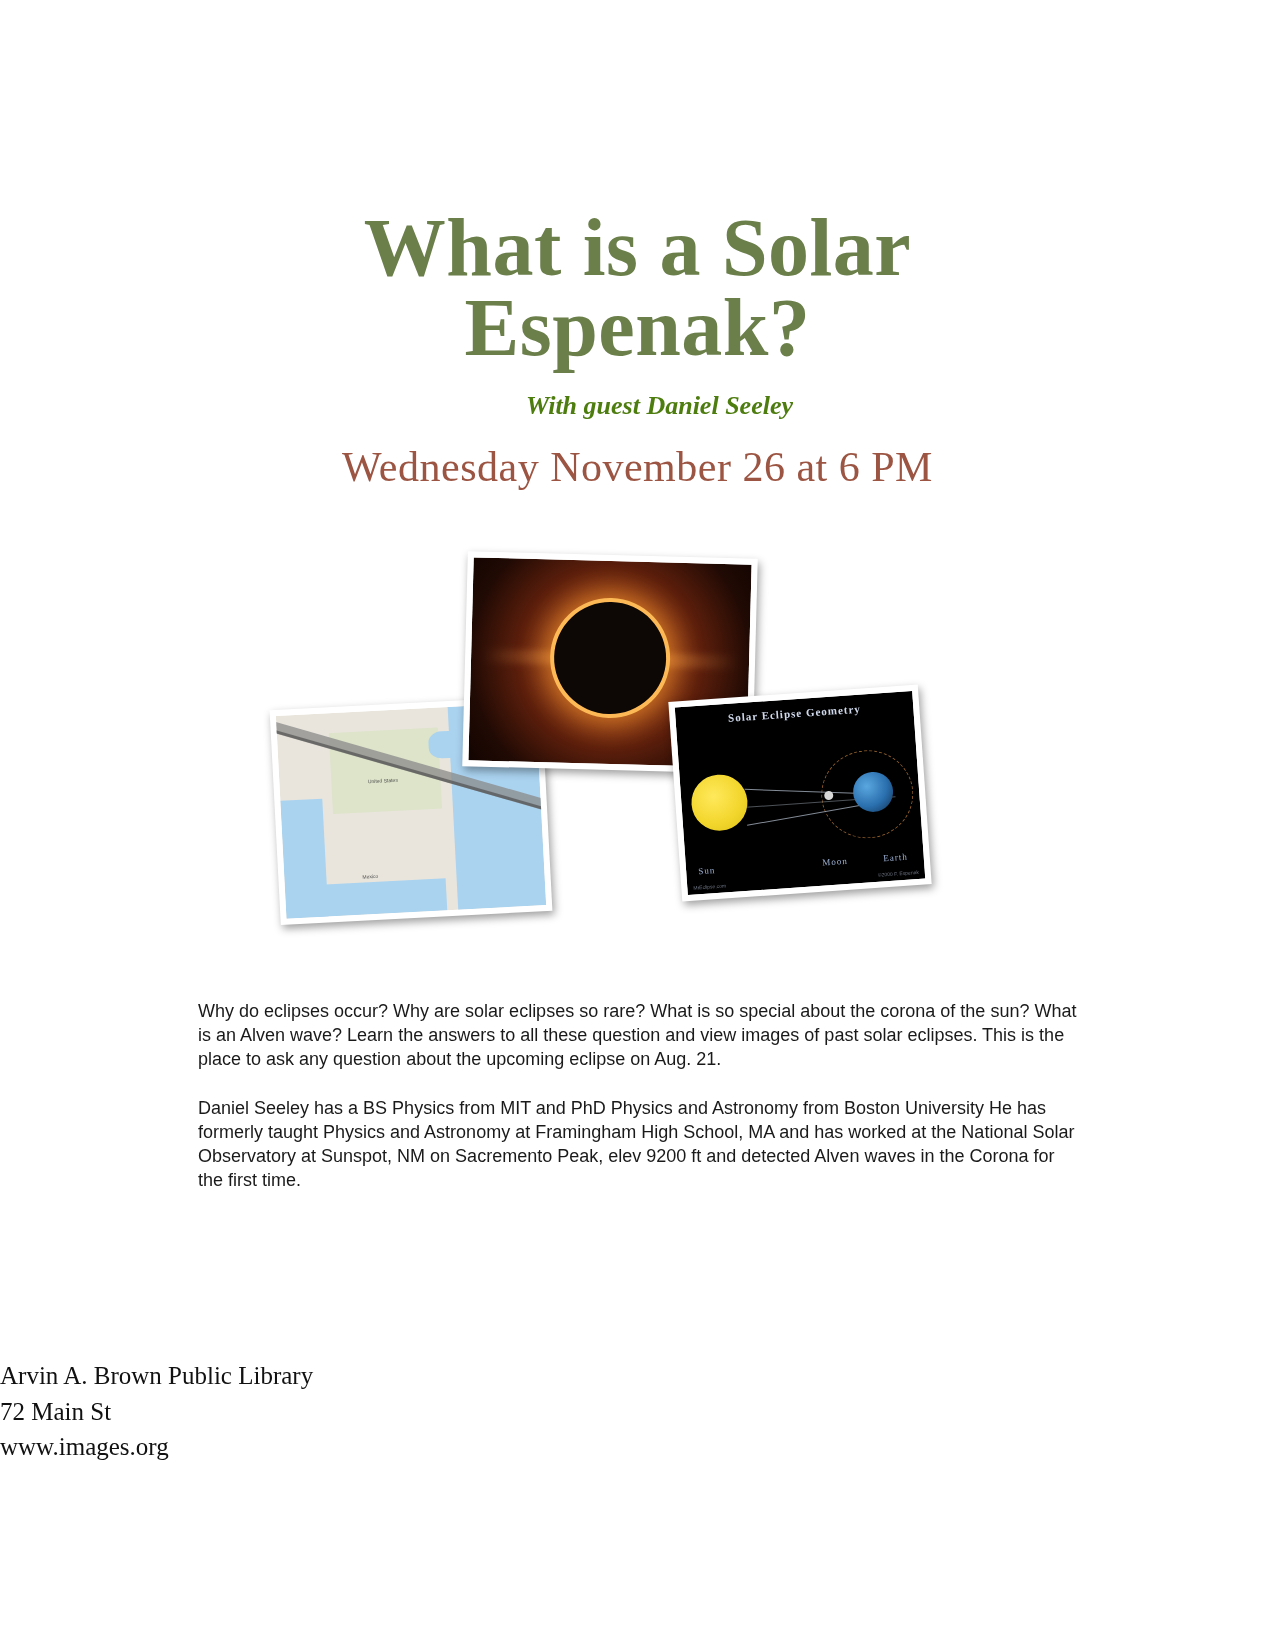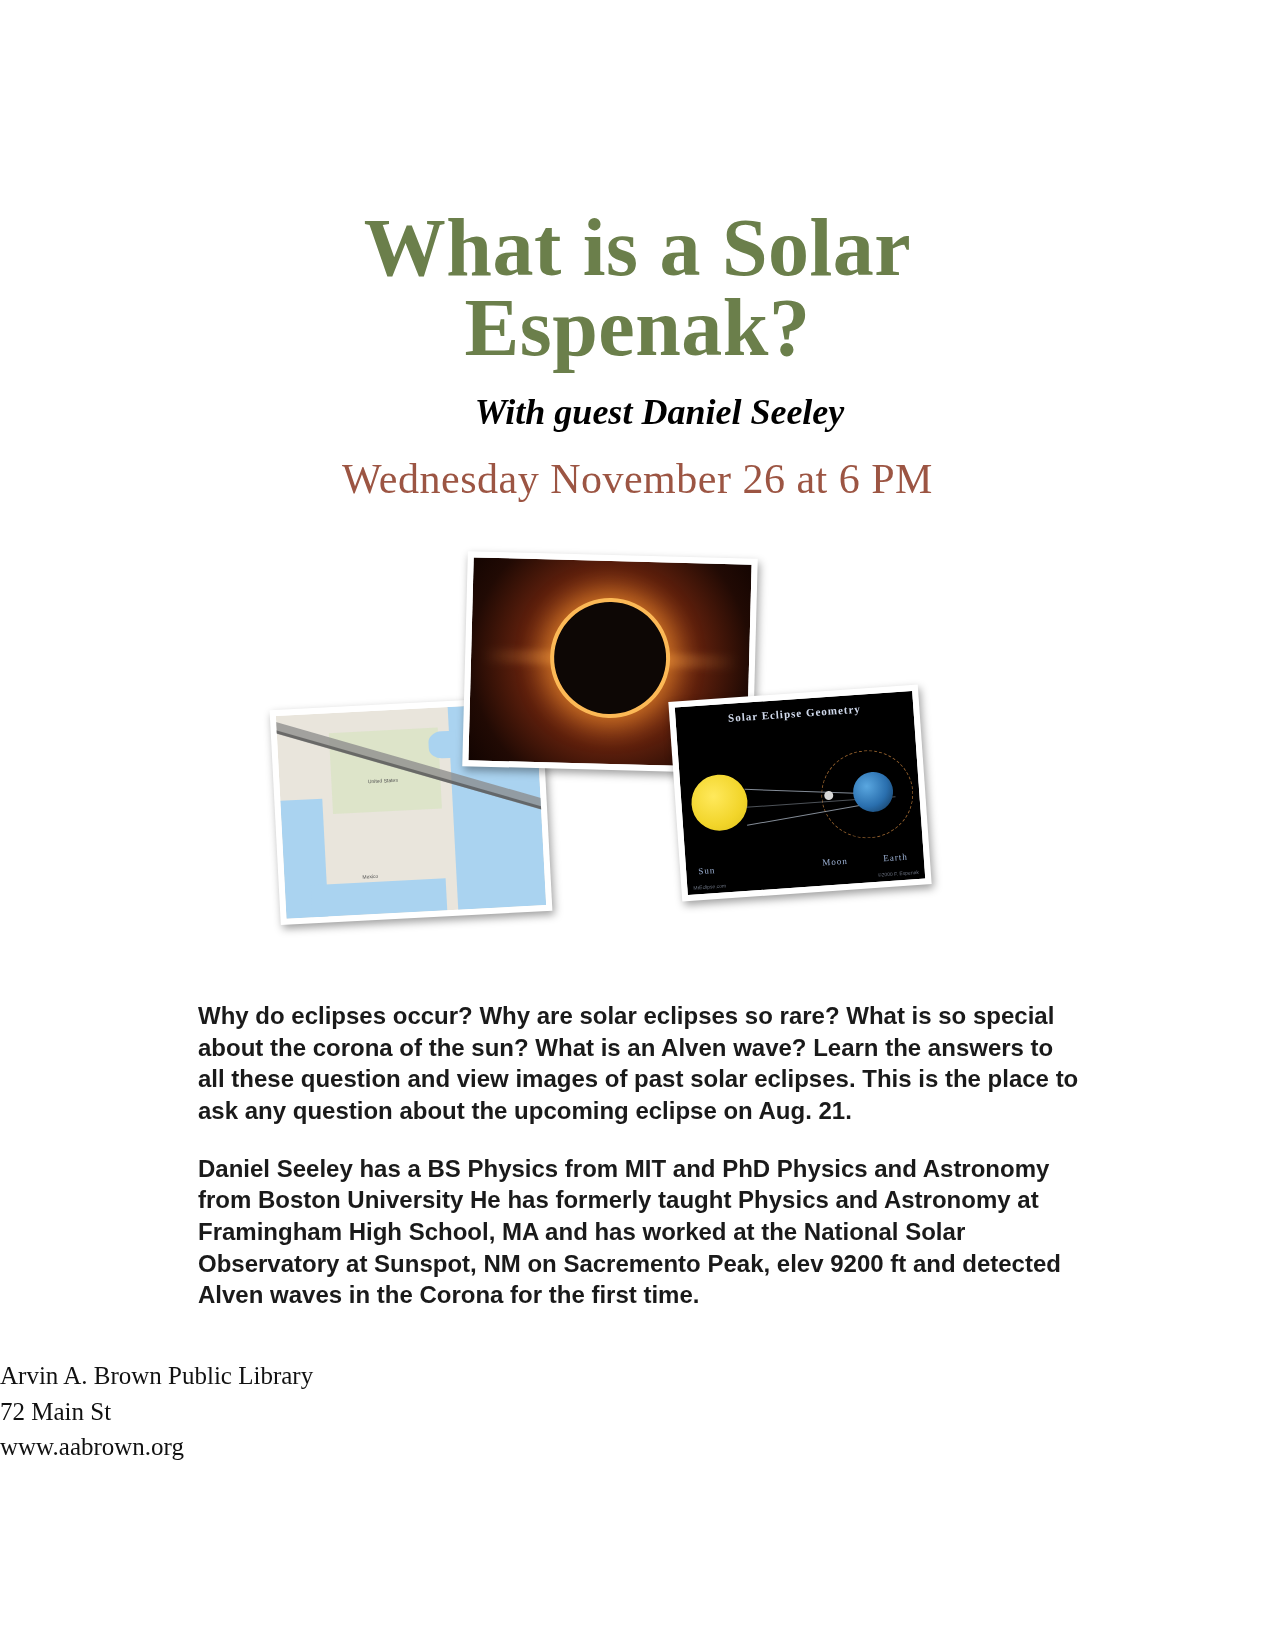--- a/index.html
+++ b/index.html
@@ -37,22 +37,22 @@
     line-height: 0.97;
     color: #6b7f4b;
     letter-spacing: 0.5px;
     max-width: 760px;
     margin: 0 auto;
   }
   .subtitle {
     font-family: "Liberation Serif", serif;
     font-weight: bold;
     font-style: italic;
-    font-size: 36px;
-    color: #000000;
+    font-size: 26px;
+    color: #4d7c0f;
     margin-top: 24px;
     margin-left: 44px;
   }
   .date-line {
     font-family: "Liberation Serif", serif;
     font-size: 42px;
     color: #9c5543;
     margin-top: 22px;
     letter-spacing: 0.5px;
   }
@@ -241,24 +241,23 @@
     font-family: "Liberation Sans", sans-serif;
   }
 
   
   .body-copy {
     position: absolute;
     top: 1000px;
     left: 198px;
     width: 885px;
     font-family: "Liberation Sans", sans-serif;
-    font-size: 24px;
+    font-size: 18px;
     line-height: 1.32;
     color: #1a1a1a;
-    font-weight: bold;
   }
   .body-copy p {
     margin: 0 0 26px 0;
   }
   .body-copy p:last-child { margin-bottom: 6px; }
 
   
   .footer {
     position: absolute;
     top: 1338px;
@@ -337,16 +336,16 @@
   </div>
 
   <div class="body-copy">
     <p>Why do eclipses occur?  Why are solar eclipses so rare? What is so special about the corona of the sun? What is an Alven wave? Learn the answers to all these question and view images of past solar eclipses. This is the place to ask any question about the upcoming eclipse on Aug. 21.</p>
     <p>Daniel Seeley has a BS Physics from MIT and PhD Physics and Astronomy from Boston University He has formerly taught Physics and Astronomy at Framingham High School, MA and has worked at the National Solar Observatory at Sunspot, NM on Sacremento Peak, elev 9200 ft and detected Alven waves in the Corona for the first time.</p>
   </div>
 
   <div class="footer">
     <div>Arvin A. Brown Public Library</div>
     <div>72 Main St</div>
-    <div>www.aabrown.org</div>
+    <div>www.images.org</div>
   </div>
 
 </div>
 
 </body></html>

